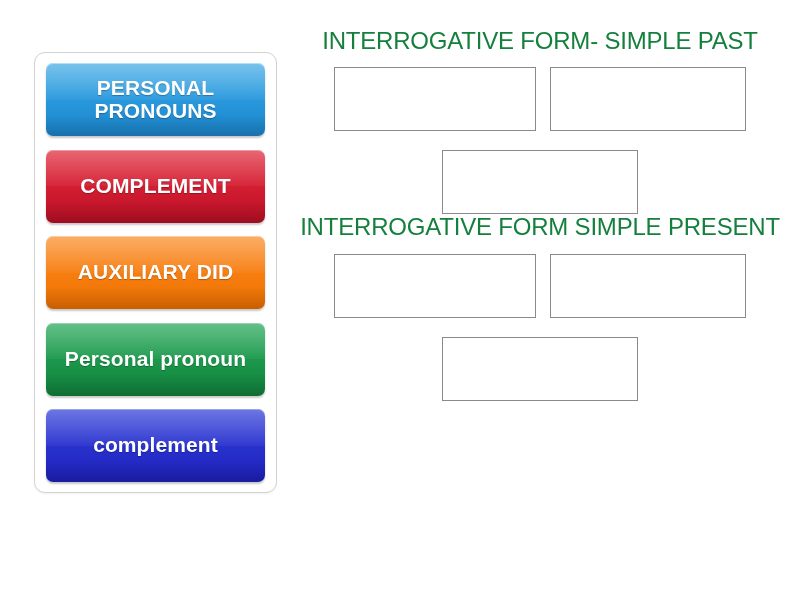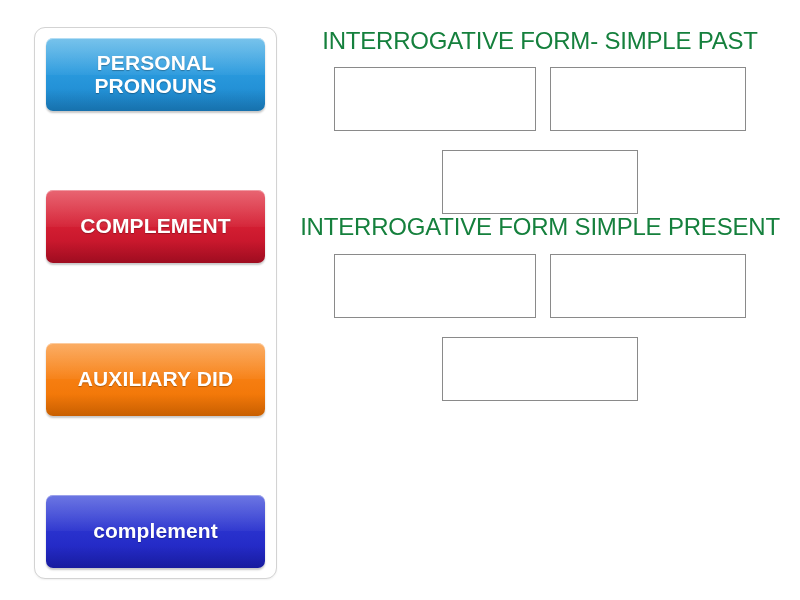--- a/index.html
+++ b/index.html
@@ -13,23 +13,23 @@
     position: relative;
     overflow: hidden;
     font-family: "Liberation Sans", sans-serif;
     -webkit-font-smoothing: antialiased;
   }
 
   
   #tile-panel {
     position: absolute;
     left: 34px;
-    top: 27px;
+    top: 52px;
     width: 243px;
-    height: 552px;
+    height: 441px;
     box-sizing: border-box;
     background: #ffffff;
     border: 1px solid #d3d3d3;
     border-radius: 11px;
     box-shadow: 0 1px 2px rgba(0,0,0,0.06);
     padding: 10px 11px;
   }
   #tile-list {
     display: flex;
     flex-direction: column;
@@ -139,20 +139,23 @@
     </div>
 
     <div class="tile c-red">
       <span class="tile-label">COMPLEMENT</span>
     </div>
 
     <div class="tile c-orange">
       <span class="tile-label">AUXILIARY DID</span>
     </div>
 
+    <div class="tile c-green">
+      <span class="tile-label">Personal pronoun</span>
+    </div>
 
 
     <div class="tile c-indigo">
       <span class="tile-label">complement</span>
     </div>
 
   </div>
 </div>
 
 <div id="answer-area">

